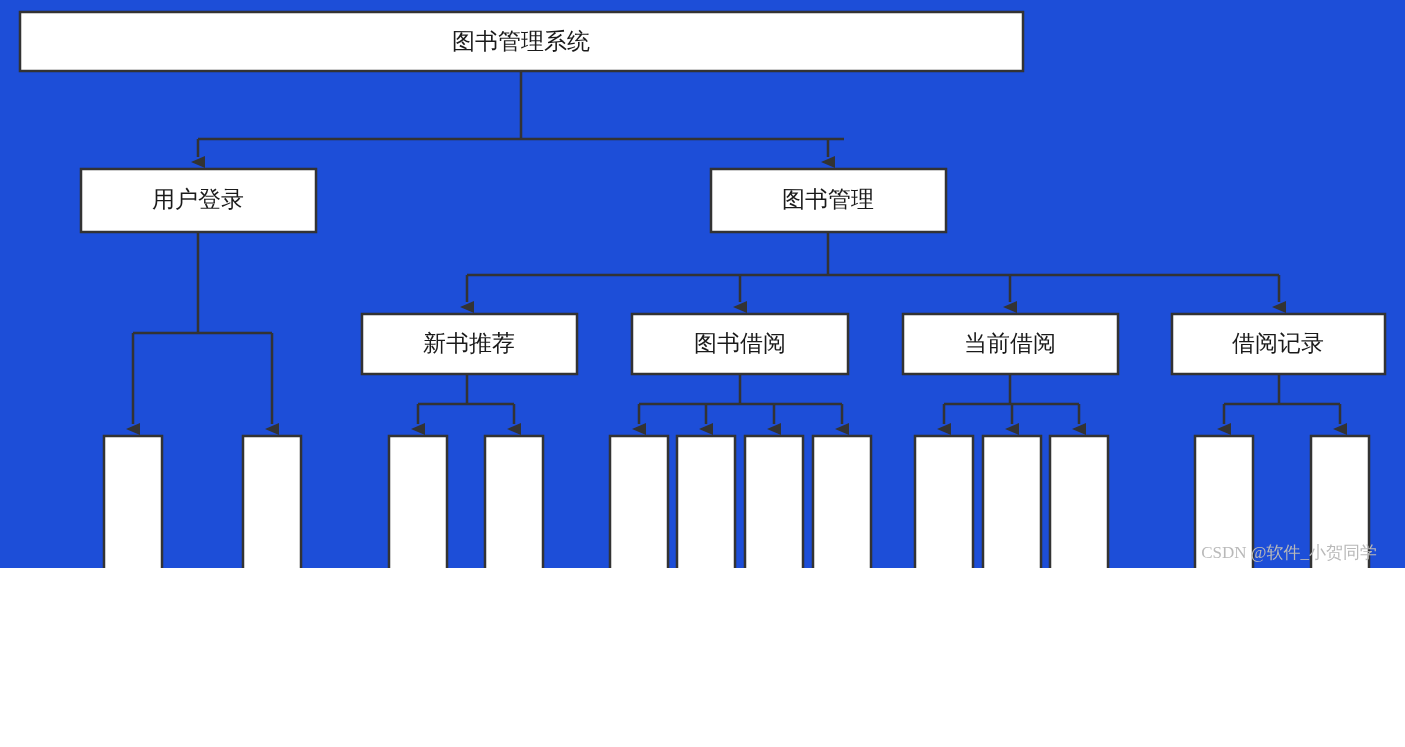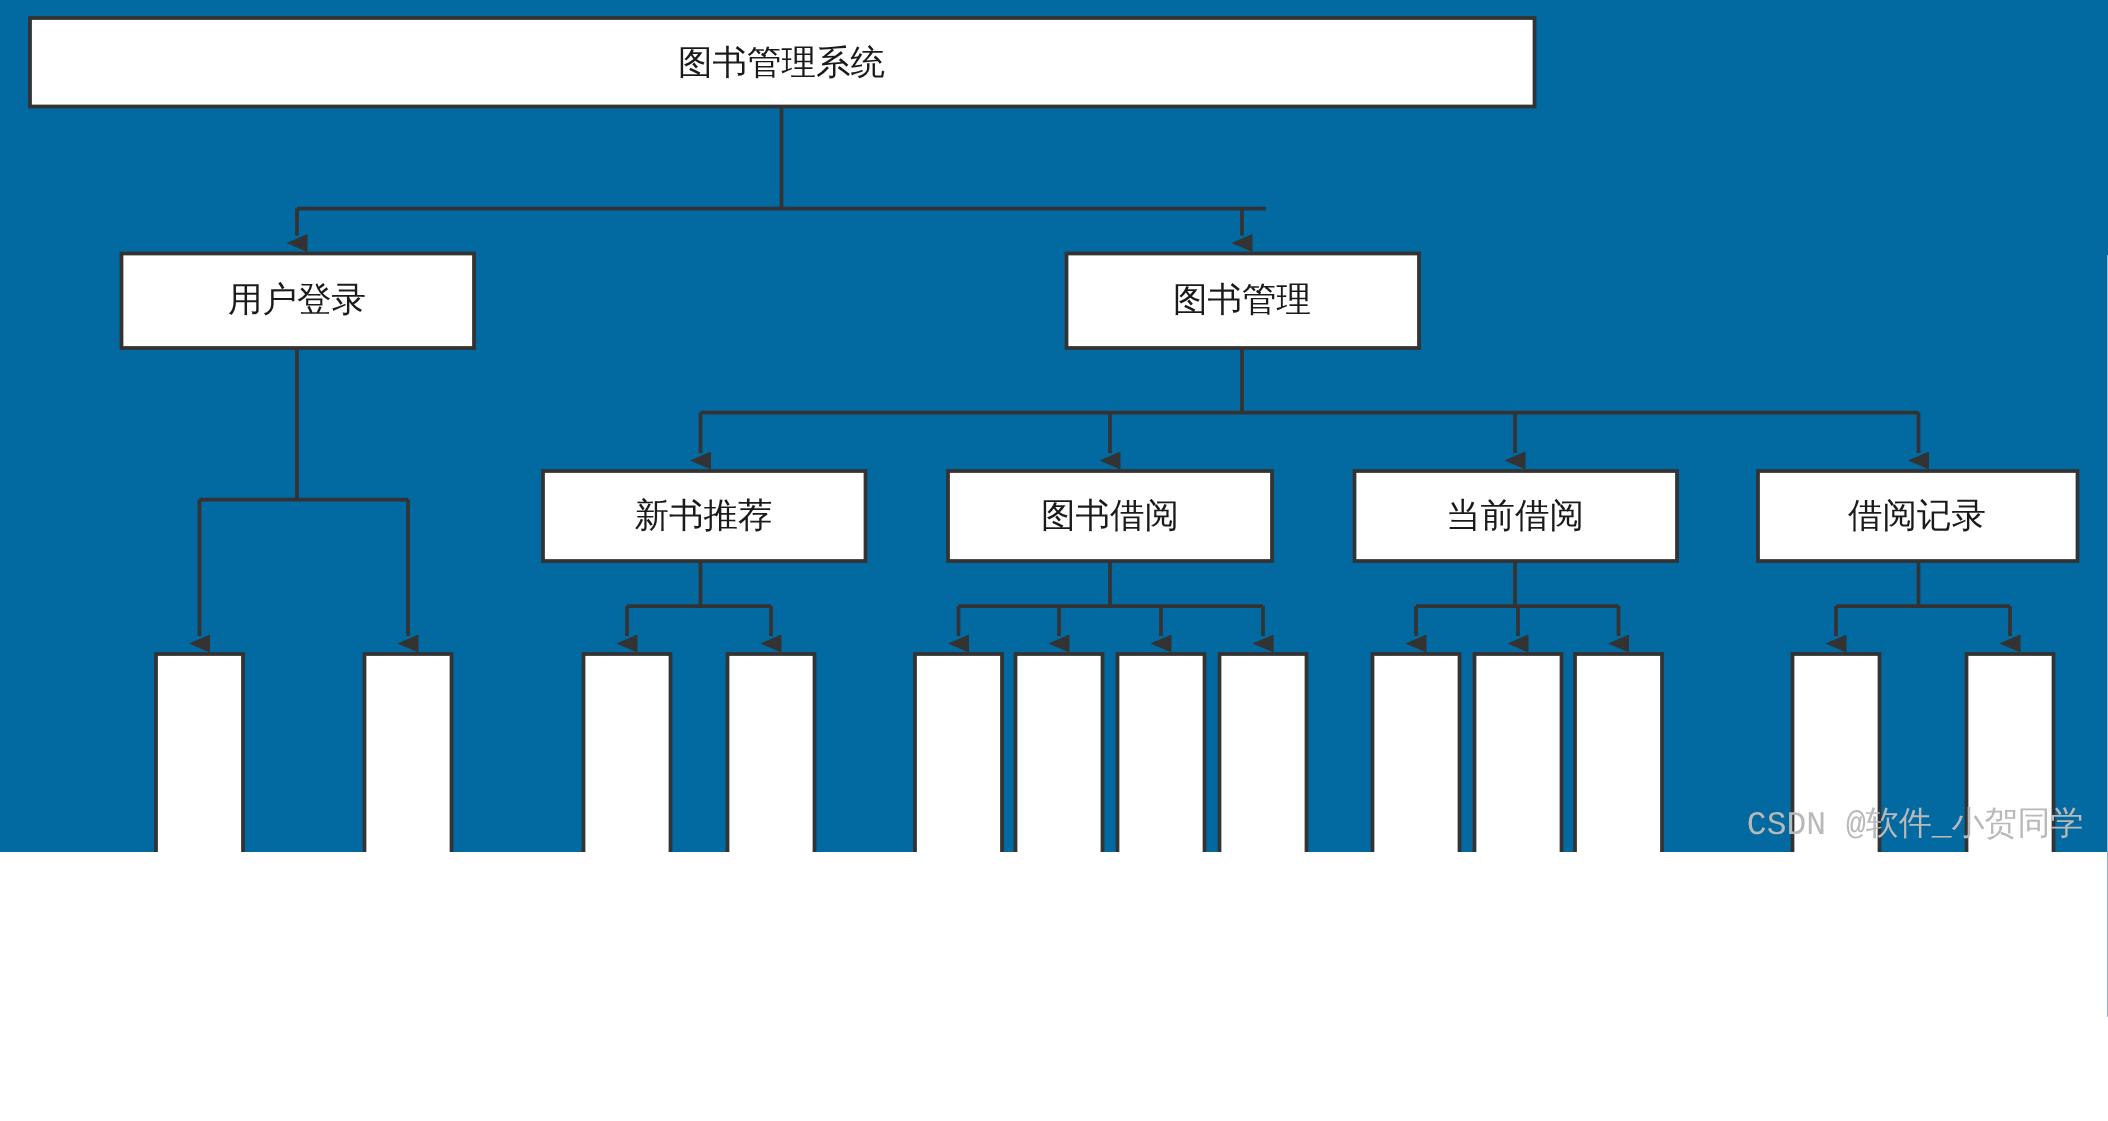--- a/index.html
+++ b/index.html
@@ -7,21 +7,21 @@
     padding: 0;
     background: #ffffff;
   }
   body {
     font-family: "Liberation Sans", "DejaVu Sans", sans-serif;
   }
   #diagram-root {
     position: relative;
     width: 1405px;
     height: 568px;
-    background: #0369a1;
+    background: #1d4ed8;
     overflow: hidden;
   }
   svg.flow {
     position: absolute;
     left: 0;
     top: 0;
     width: 1405px;
     height: 747px;
     display: block;
   }
@@ -44,24 +44,24 @@
     letter-spacing: 2px;
   }
   .edge {
     stroke: #333333;
     stroke-width: 2.5;
     fill: none;
   }
   .arrow-head { fill: #333333; stroke: none; }
   .watermark {
     position: absolute;
-    right: 16px;
+    right: 28px;
     bottom: 4px;
-    font-family: Liberation Mono, monospace;
-    font-size: 22px;
+    font-family: Liberation Serif, serif;
+    font-size: 17px;
     color: #b9b9b9;
     white-space: nowrap;
     user-select: none;
   }
 </style>
 </head>
 <body>
 
 <div id="diagram-root">
 

